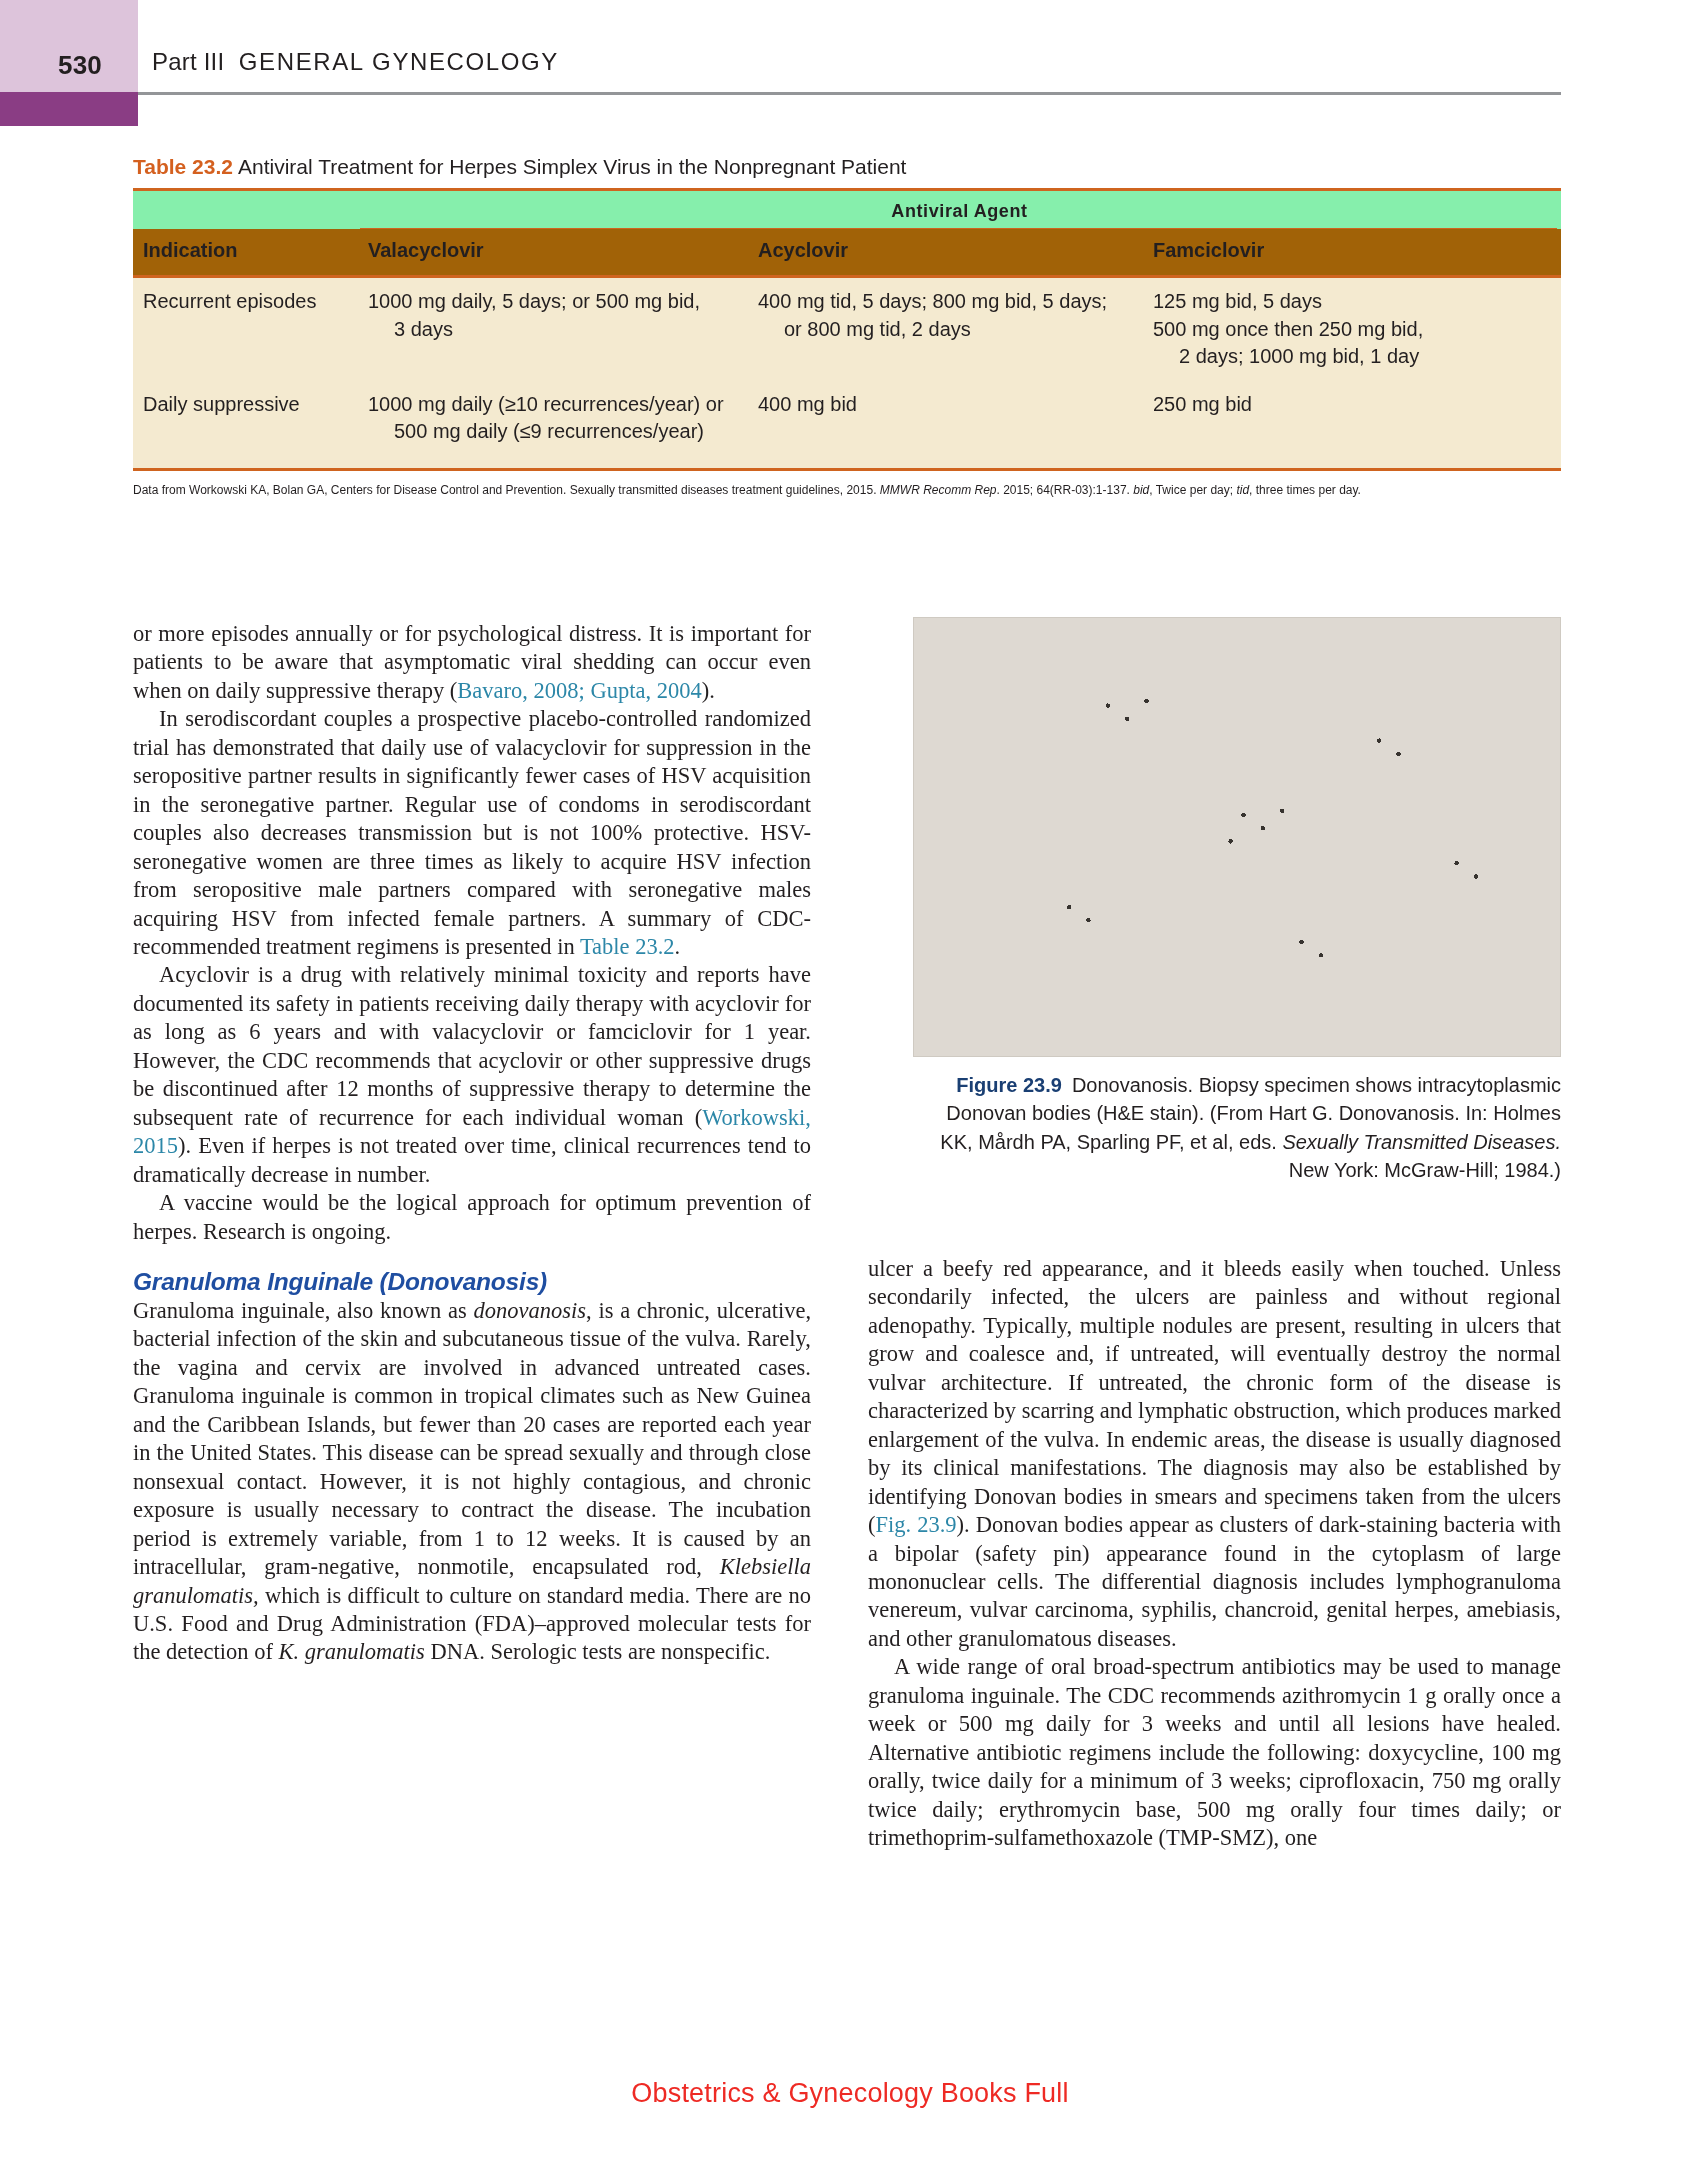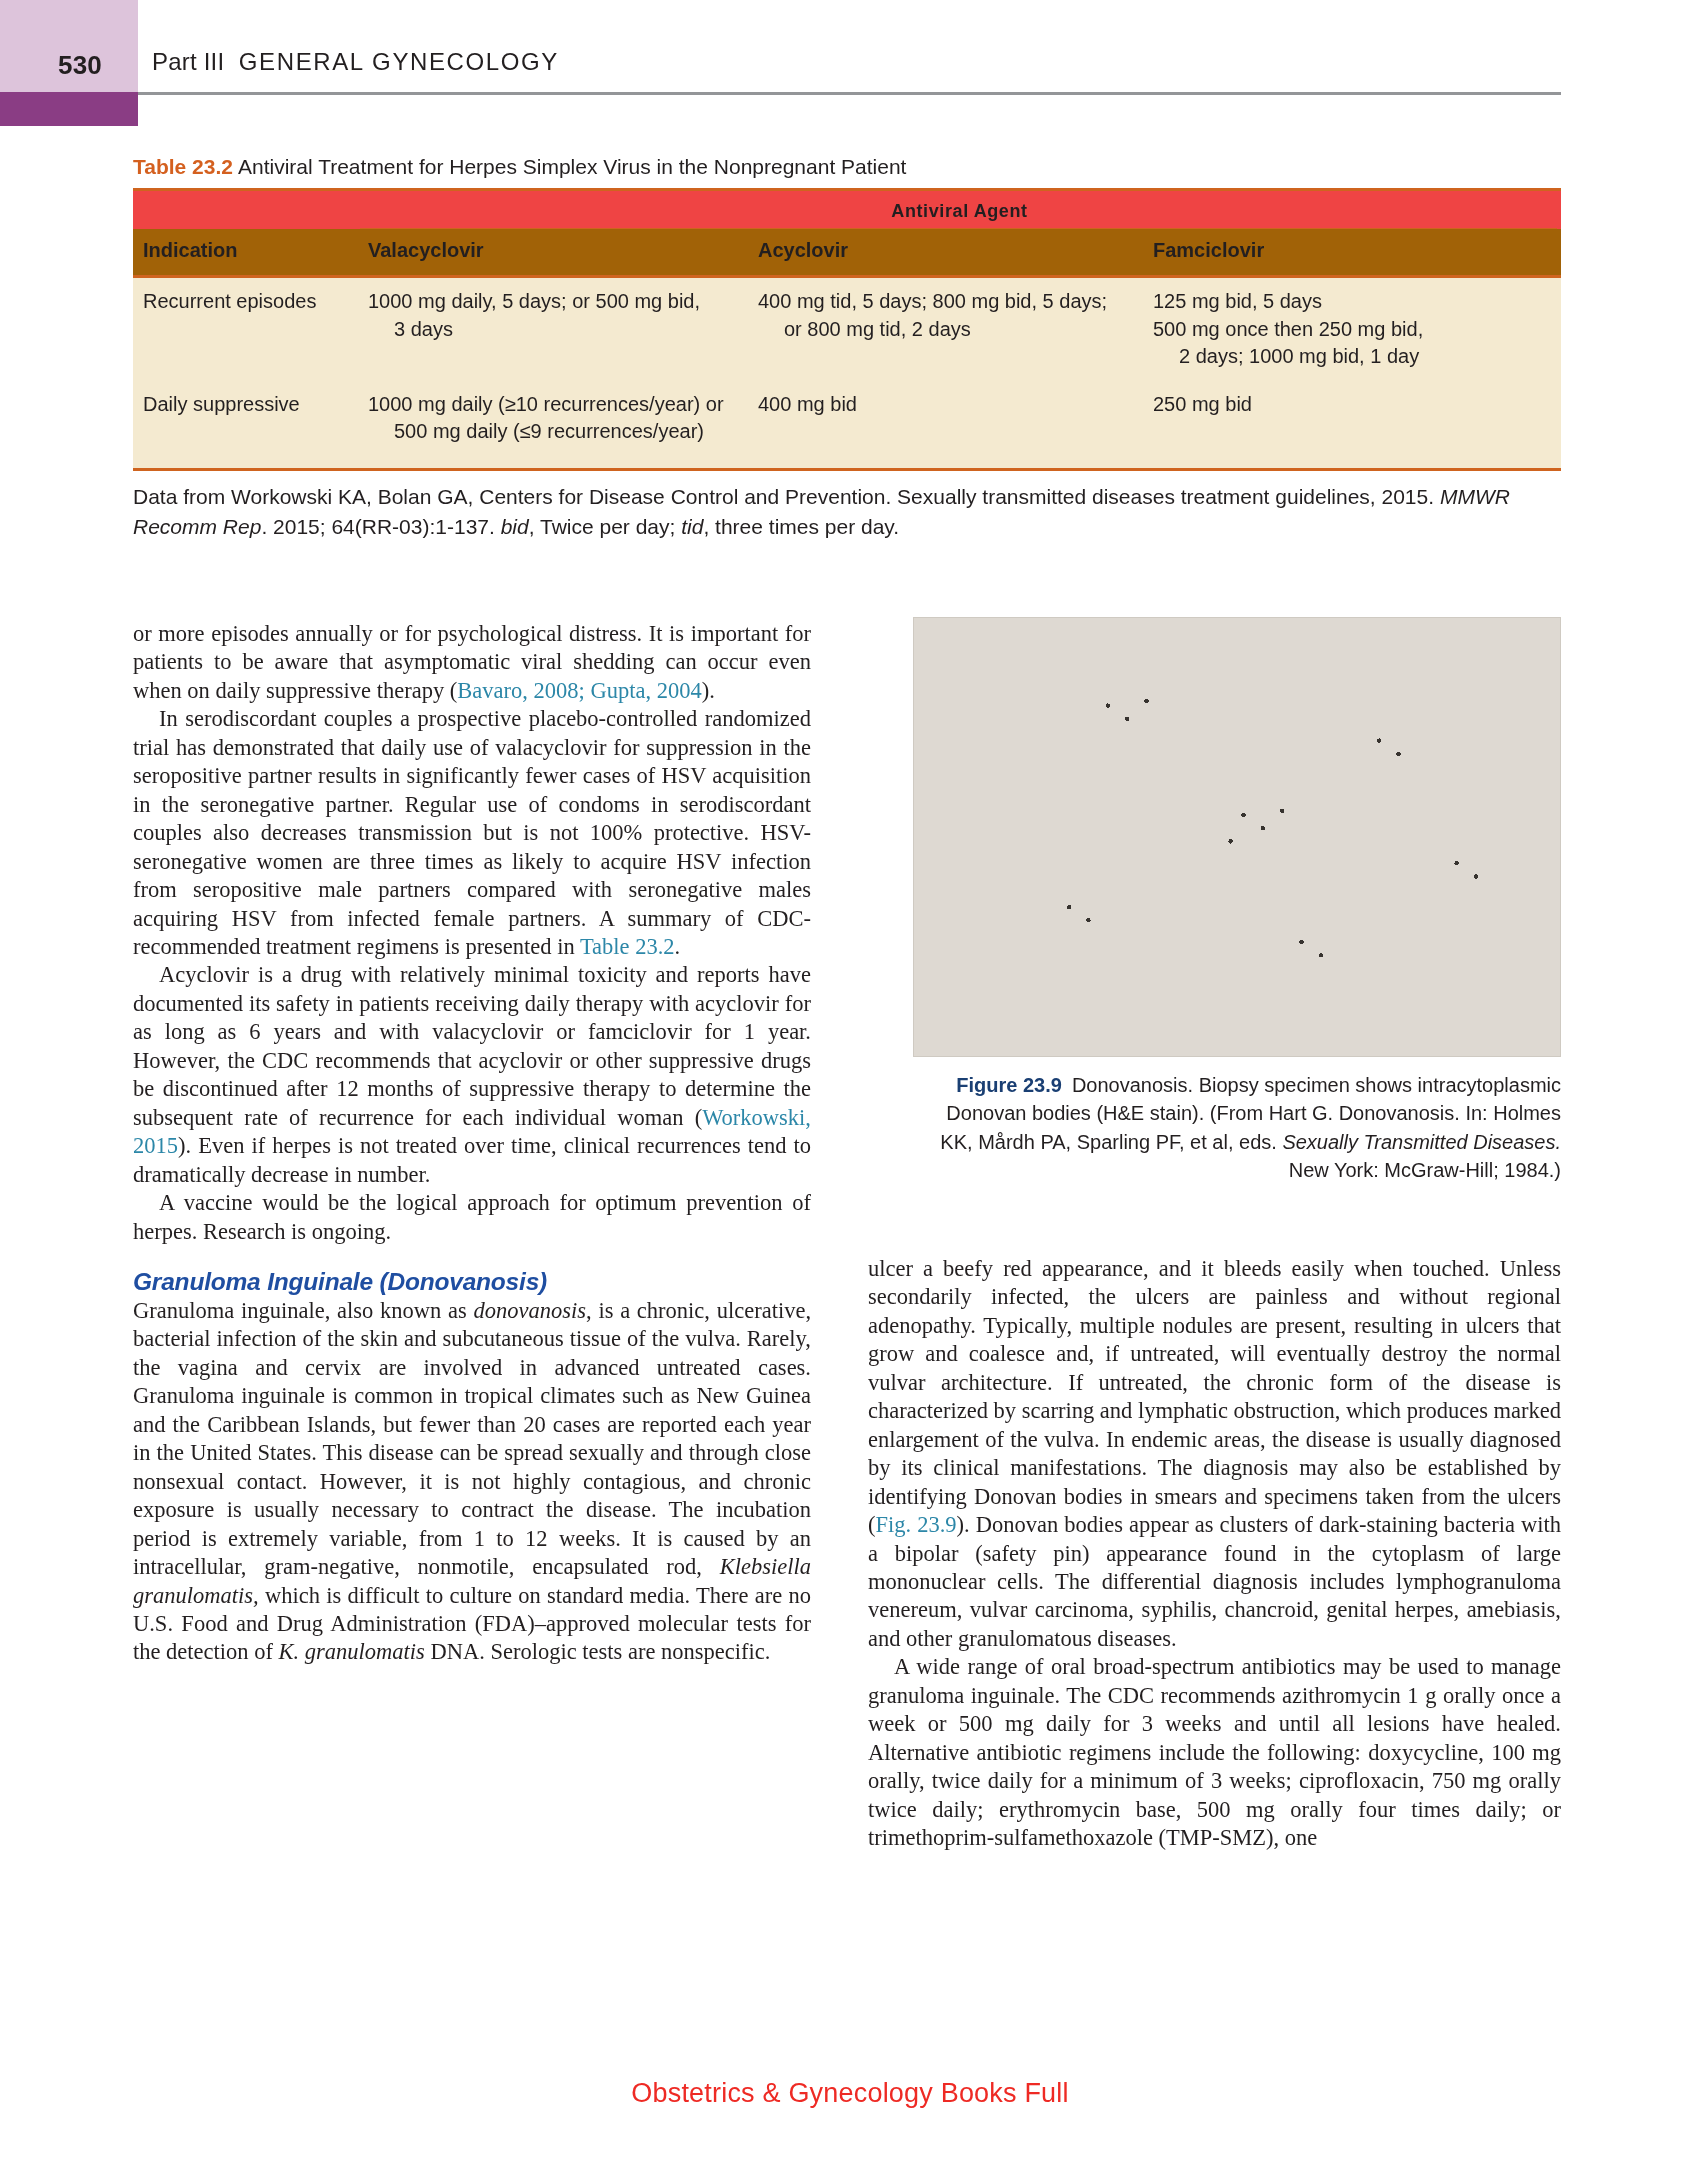--- a/index.html
+++ b/index.html
@@ -80,21 +80,21 @@
     font-weight: bold;
     margin-right: 5px;
   }
   table.t232 {
     border-collapse: collapse;
     width: 1428px;
     table-layout: fixed;
     font-family: "Liberation Sans", sans-serif;
   }
   table.t232 .head-band td {
-    background: #ef4444;
+    background: #86efac;
     border-top: 3px solid #cf641f;
     padding: 0;
   }
   .group-label {
     text-align: center;
     font-size: 18px;
     font-weight: bold;
     color: #231f20;
     padding: 10px 0 6px 0;
     letter-spacing: .6px;
@@ -126,21 +126,21 @@
   .cont { display: block; padding-left: 26px; }
   .table-bottom-rule {
     width: 1428px;
     height: 3px;
     background: #cf641f;
   }
   .table-source {
     width: 1428px;
     margin-top: 11px;
     font-family: "Liberation Sans", sans-serif;
-    font-size: 21px;
+    font-size: 12px;
     line-height: 1.45;
     color: #231f20;
   }
   .table-source i { font-style: italic; }
 
   
   .col-left {
     position: absolute;
     left: 133px; top: 620px;
     width: 678px;

